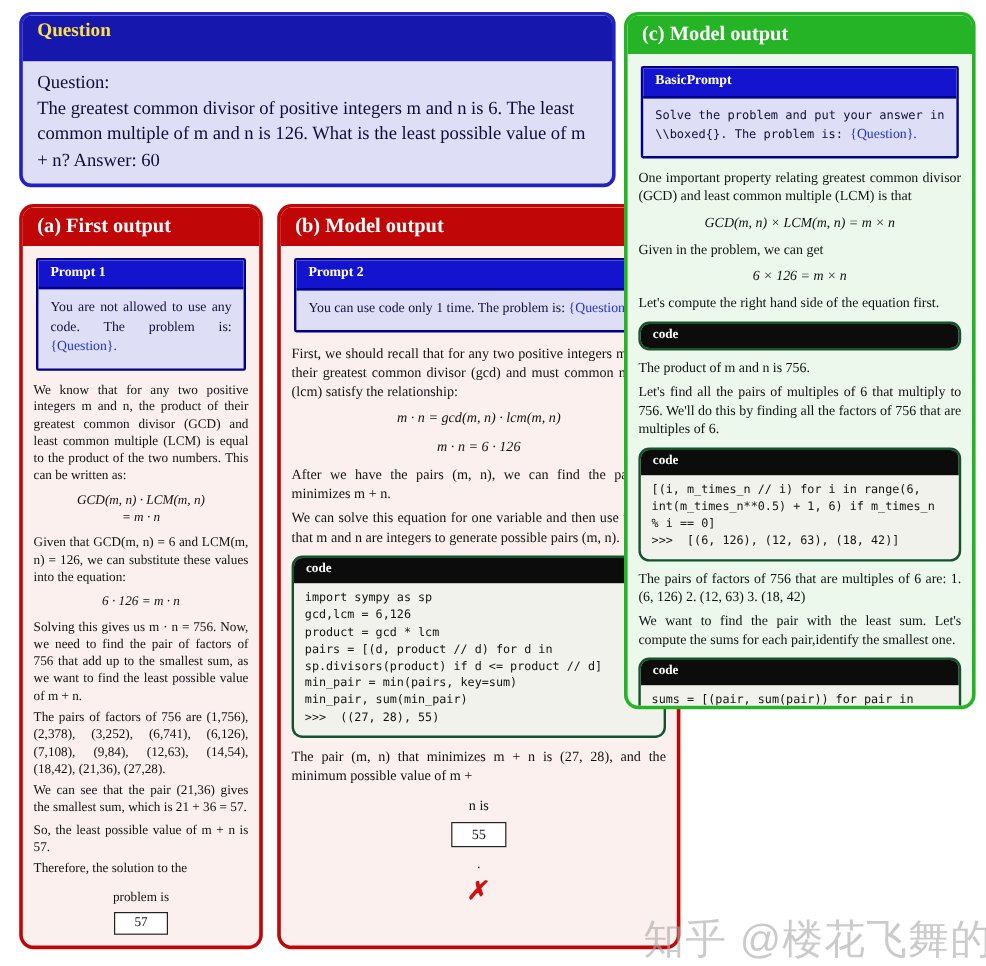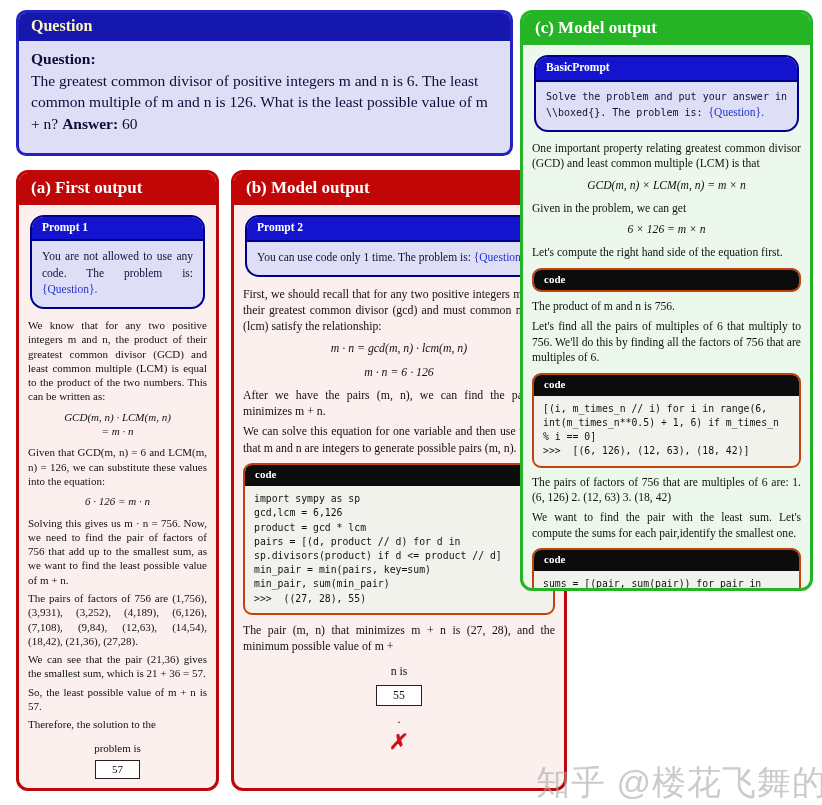--- a/index.html
+++ b/index.html
@@ -12,34 +12,34 @@
   .panel-header{color:#fff;font-weight:bold;font-size:17px;padding:5px 12px 7px;}
   .panel.red{border-color:var(--red);background:var(--pink);}
   .panel.red .panel-header{background:var(--red);}
   .panel.green{border-color:var(--green);background:var(--lightgreen);}
   .panel.green .panel-header{background:var(--green);}
   .panel-body{padding:6px 9px 8px;}
 
   
   .qbox{position:absolute;left:16px;top:10px;width:497px;height:146px;border:3px solid var(--blueborder);
         border-radius:10px;background:var(--lavender);overflow:hidden;box-sizing:border-box;}
-  .qbox-header{background:var(--bluedark);color:#fef9c3;font-weight:bold;font-size:16px;padding:4px 12px 6px;}
+  .qbox-header{background:var(--bluedark);color:#fde047;font-weight:bold;font-size:16px;padding:4px 12px 16px;}
   .qbox-body{padding:7px 12px;font-size:15.5px;line-height:1.4;color:#0d0d38;}
-  .qbox-body b{font-weight:bold;}
+  .qbox-body b{font-weight:normal;}
 
   
-  .prompt{border:2px solid var(--navy);border-radius:14px;background:var(--lavender);overflow:hidden;margin:4px 2px 9px;}
+  .prompt{border:2px solid var(--navy);border-radius:2px;background:var(--lavender);overflow:hidden;margin:4px 2px 9px;}
   .prompt-header{background:var(--bluebright);color:#fff;font-weight:bold;font-size:11.5px;padding:3px 10px 4px;border-bottom:2px solid var(--navy);}
   .prompt-body{padding:7px 10px 9px;font-size:11.5px;line-height:1.45;text-align:justify;color:#10103a;}
   .qref{color:var(--refblue);}
   .panel-c .prompt-body{font-family:"DejaVu Sans Mono", monospace;font-size:10px;line-height:1.5;}
   .panel-c .prompt-body .qref{font-family:"Liberation Serif", serif;font-size:11.5px;}
 
   
-  .codebox{border:2px solid #c2410c;border-radius:9px;background:var(--codebg);overflow:hidden;margin:7px 0;}
+  .codebox{border:2px solid #14532d;border-radius:9px;background:var(--codebg);overflow:hidden;margin:7px 0;}
   .code-header{background:#0c0c0c;color:#fff;font-weight:bold;font-size:11px;padding:2px 10px 4px;}
   .code-body{margin:0;padding:6px 9px 7px;font-family:"DejaVu Sans Mono", monospace;font-size:9.8px;line-height:1.45;
              white-space:pre-wrap;word-break:break-word;color:#111;}
 
   
   p.just{text-align:justify;margin:4px 0;}
   .eq{text-align:center;font-style:italic;margin:6px 0 7px;white-space:pre-wrap;}
   .panel-a .panel-body{font-size:11px;line-height:1.3;}
   .panel-b .panel-body{font-size:11.8px;line-height:1.38;}
   .panel-c .panel-body{font-size:11.6px;line-height:1.35;}
@@ -79,21 +79,21 @@
       <div class="prompt-body">
         <span>You are not allowed to use any code. The problem is: </span><span class="qref">{Question}.</span>
       </div>
     </div>
     <p class="just">We know that for any two positive integers m and n, the product of their greatest common divisor (GCD) and least common multiple (LCM) is equal to the product of the two numbers. This can be written as:</p>
     <div class="eq">GCD(m, n) · LCM(m, n)
 = m · n</div>
     <p class="just">Given that GCD(m, n) = 6 and LCM(m, n) = 126, we can substitute these values into the equation:</p>
     <div class="eq">6 · 126 = m · n</div>
     <p class="just">Solving this gives us m · n = 756. Now, we need to find the pair of factors of 756 that add up to the smallest sum, as we want to find the least possible value of m + n.</p>
-    <p class="just">The pairs of factors of 756 are (1,756), (3,931), (3,252), (4,189), (6,126), (7,108), (9,84), (12,63), (14,54), (18,42), (21,36), (27,28).</p>
+    <p class="just">The pairs of factors of 756 are (1,756), (2,378), (3,252), (6,741), (6,126), (7,108), (9,84), (12,63), (14,54), (18,42), (21,36), (27,28).</p>
     <p class="just">We can see that the pair (21,36) gives the smallest sum, which is 21 + 36 = 57.</p>
     <p class="just">So, the least possible value of m + n is 57.</p>
     <p class="just">Therefore, the solution to the</p>
     <div class="answer-line">
       <span>problem is</span>
       <span class="answer-box">57</span>
       <span>.</span>
       <span class="mark wrong">✗</span>
     </div>
   </div>

